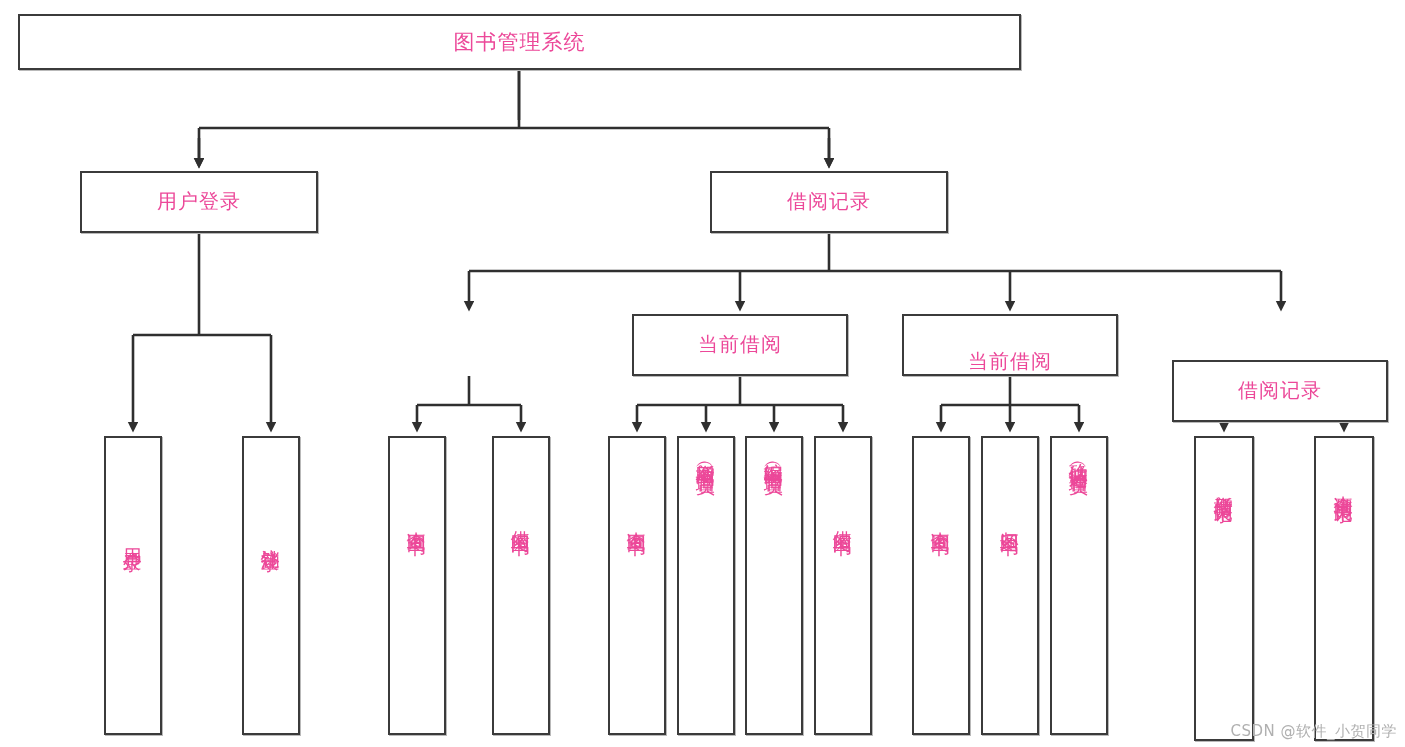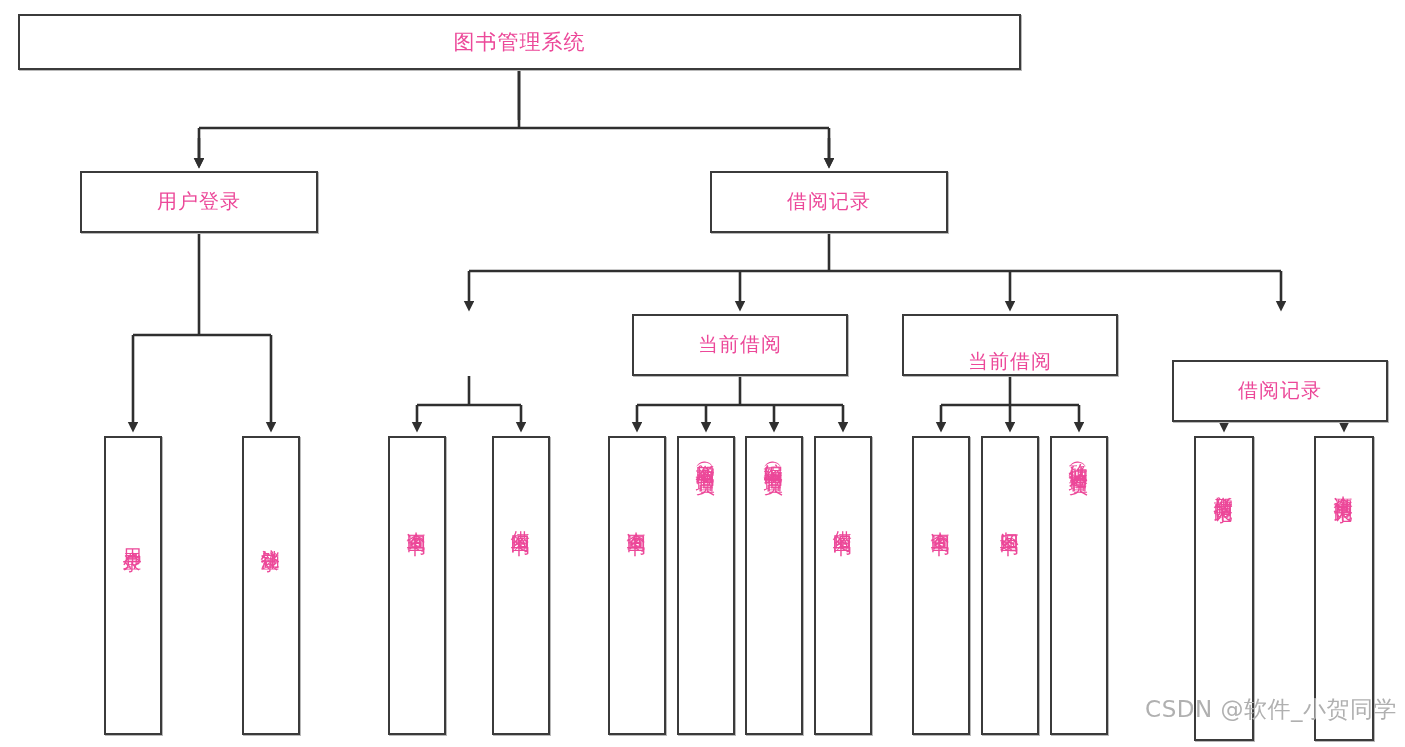--- a/index.html
+++ b/index.html
@@ -62,22 +62,22 @@
   }
   .node.leaf.short .label{
     margin-top:95px;
   }
   .node.leaf.rec .label{
     margin-top:42px;
   }
   .watermark{
     position:absolute;
     right:8px;
-    bottom:22px;
-    font-size:23px;
+    bottom:6px;
+    font-size:15px;
     color:#b0b0b0;
     letter-spacing:0.5px;
     white-space:nowrap;
   }
 </style>
 </head>
 <body>
 
 <div id="canvas">
 

